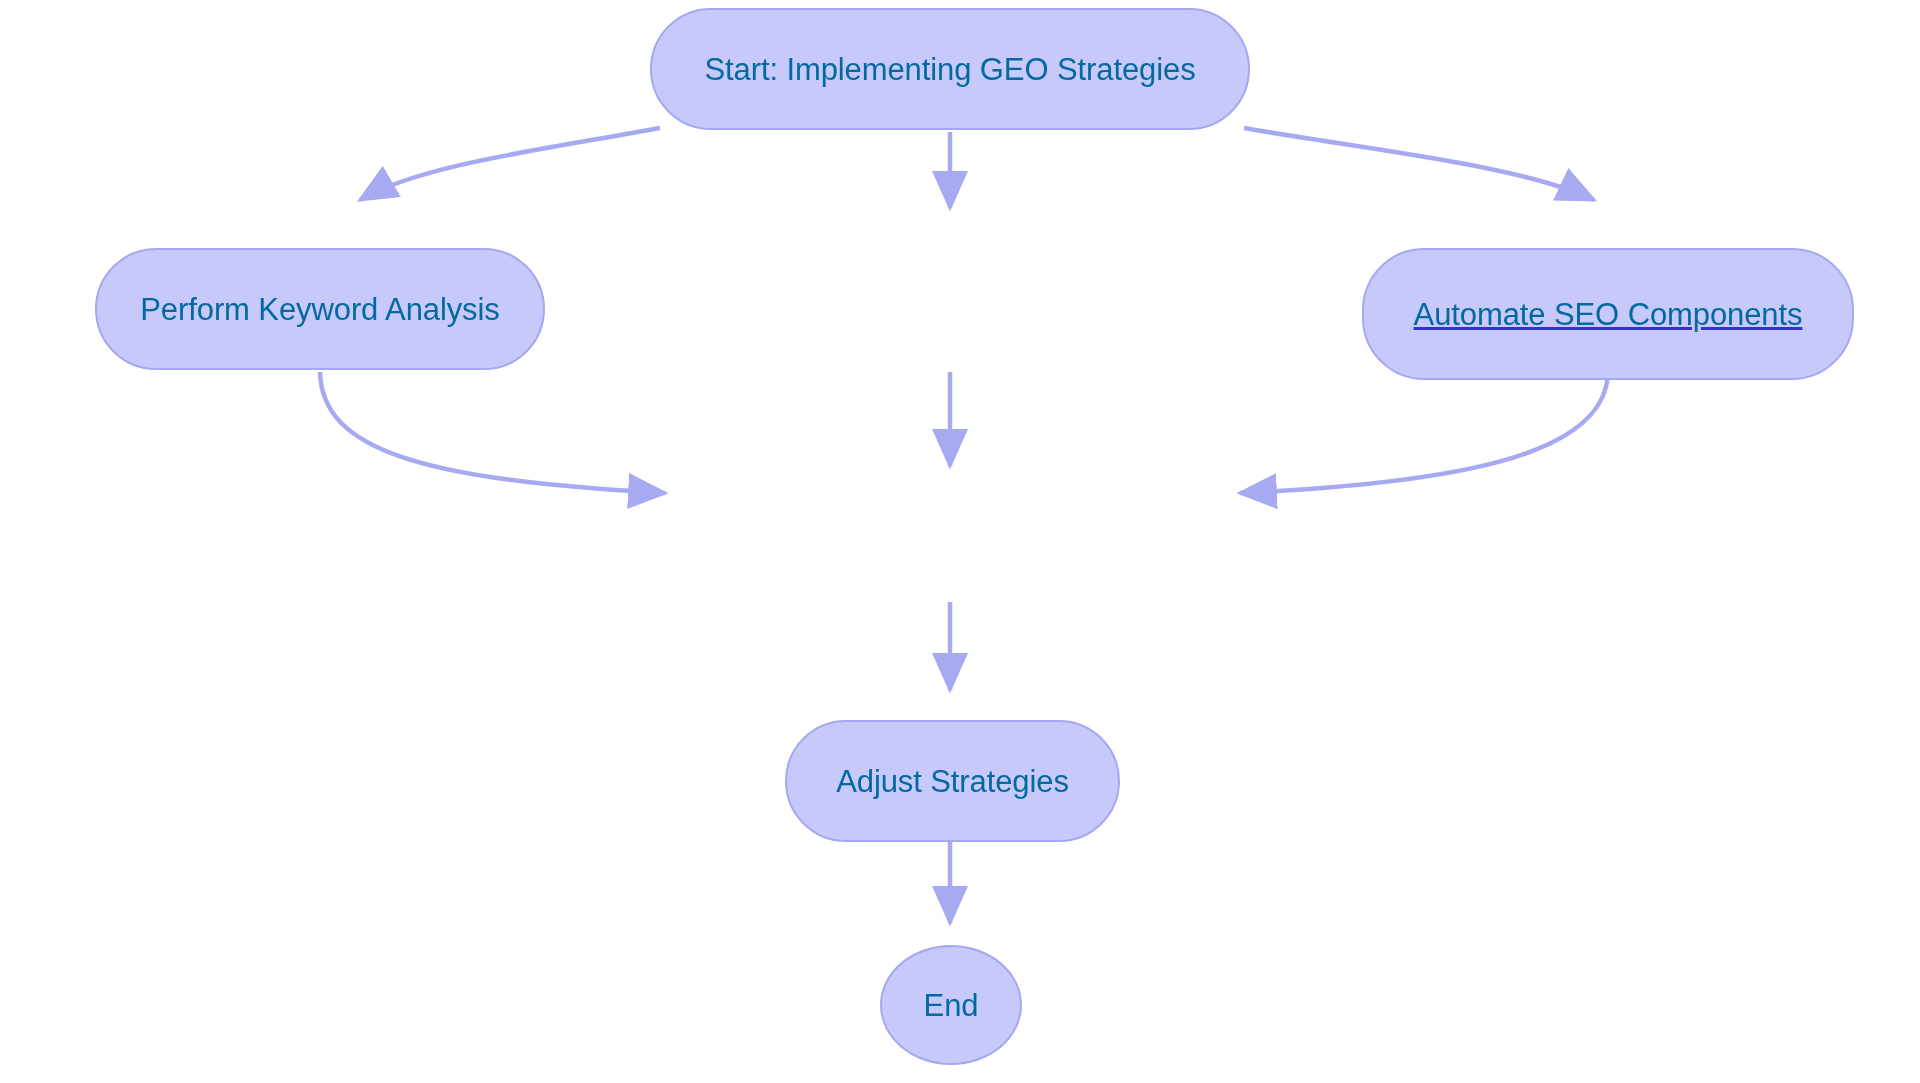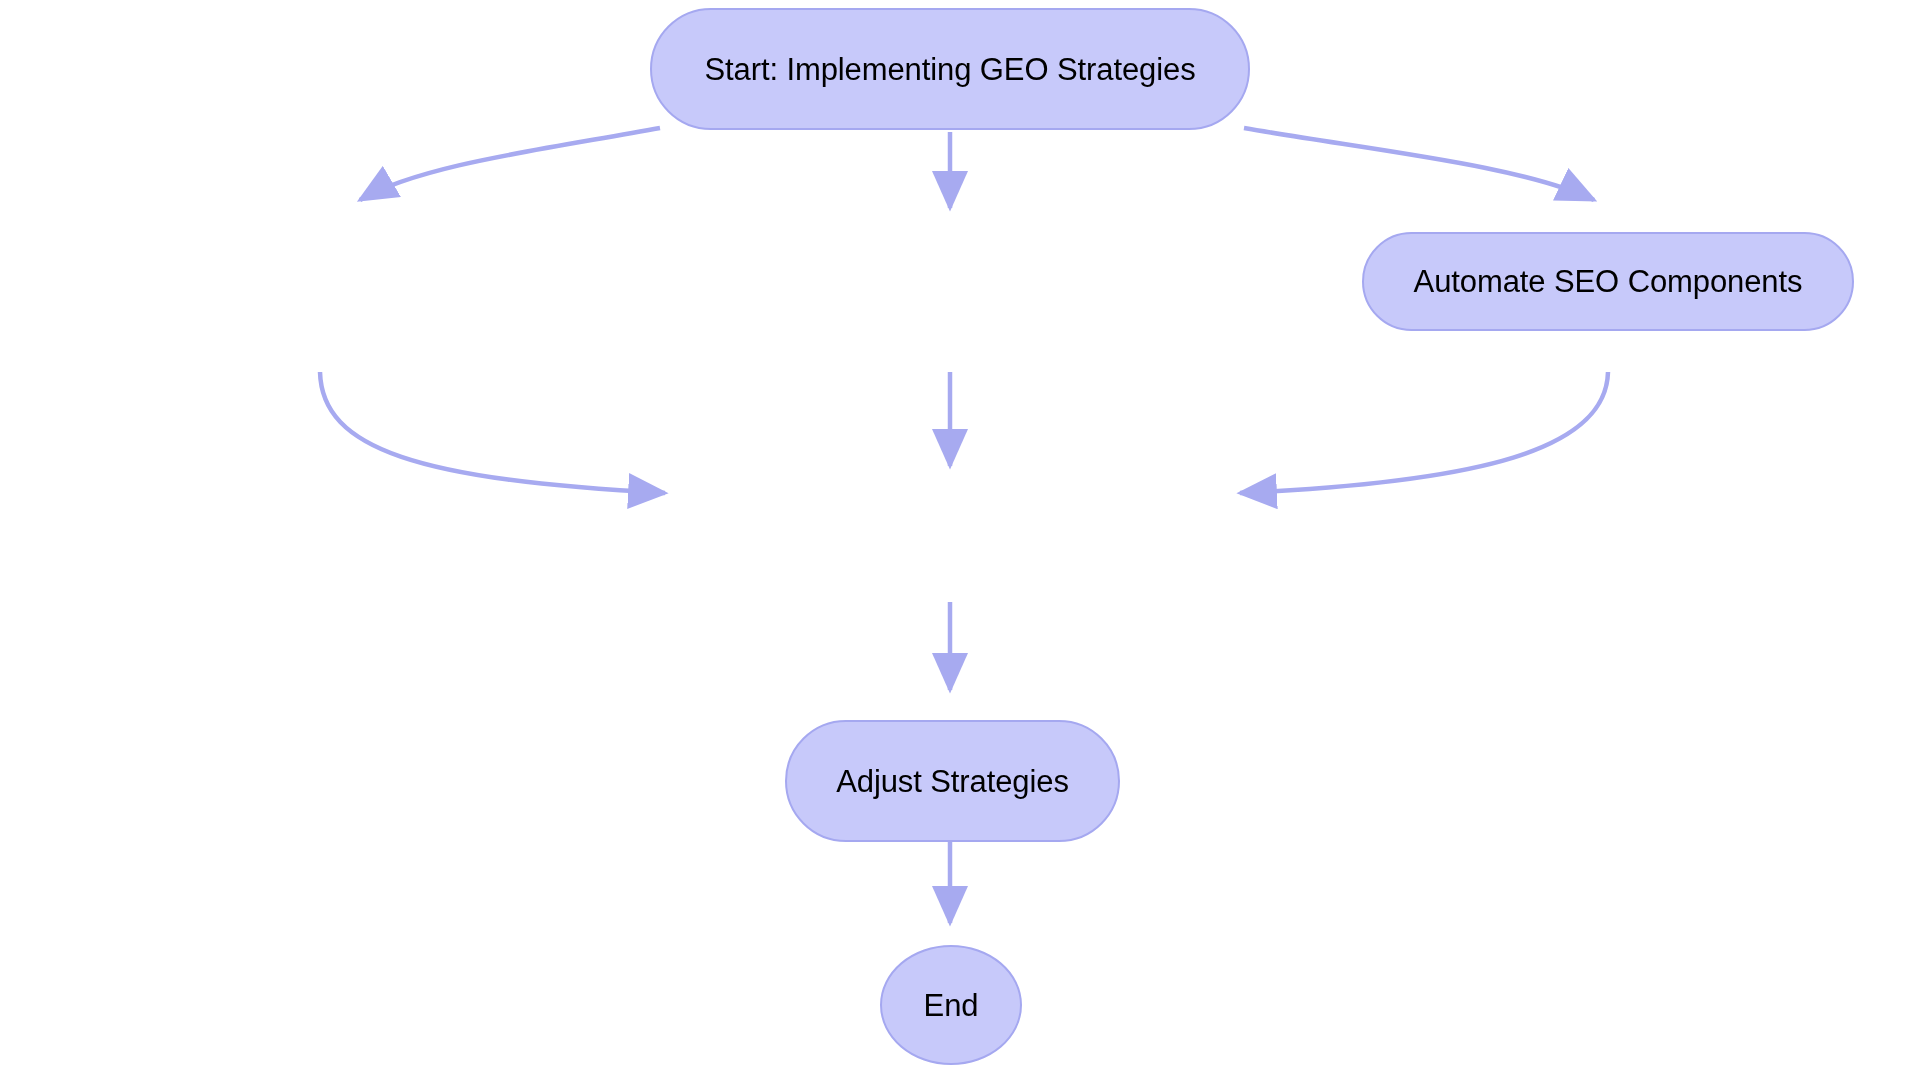--- a/index.html
+++ b/index.html
@@ -38,29 +38,29 @@
     border-radius: 62px;
     color: #3333cc;
     z-index: 2;
   }
   .node-label {
     font-size: 31px;
     font-weight: 400;
     letter-spacing: -0.1px;
     line-height: 1;
     white-space: nowrap;
-    color: #000000;
+    color: #0369a1;
   }
   .node.terminal-end {
     border-radius: 50%;
   }
   #node-start        { left: 650px;  top: 8px;   width: 600px; height: 122px; }
   #node-keyword      { left: 95px;   top: 248px; width: 450px; height: 122px; }
   #node-content      { left: 650px;  top: 248px; width: 600px; height: 122px; }
-  #node-seo          { left: 1362px; top: 232px; width: 492px; height: 99px; }
+  #node-seo          { left: 1362px; top: 248px; width: 492px; height: 132px; text-decoration: underline; }
   #node-analyze      { left: 700px;  top: 488px; width: 505px; height: 112px; }
   #node-adjust       { left: 785px;  top: 712px; width: 335px; height: 122px; margin-top: 8px; }
   #node-end          { left: 880px;  top: 945px; width: 142px; height: 120px; border-radius: 50%; }
 </style>
 </head>
 <body>
 
 <div id="flowchart-canvas">
 
   <svg id="edge-layer" viewBox="0 0 1920 1083">
@@ -84,20 +84,23 @@
 
     <path d="M 950,602 L 950,690" fill="none" stroke="#a7aaf0" stroke-width="4.5" marker-end="url(#arrowhead)"></path>
 
     <path d="M 950,836 L 950,923" fill="none" stroke="#a7aaf0" stroke-width="4.5" marker-end="url(#arrowhead)"></path>
   </svg>
 
   <div class="node" id="node-start">
     <span class="node-label">Start: Implementing GEO Strategies</span>
   </div>
 
+  <div class="node" id="node-keyword">
+    <span class="node-label">Perform Keyword Analysis</span>
+  </div>
 
 
   <div class="node" id="node-seo">
     <span class="node-label">Automate SEO Components</span>
   </div>
 
 
   <div class="node" id="node-adjust">
     <span class="node-label">Adjust Strategies</span>
   </div>

